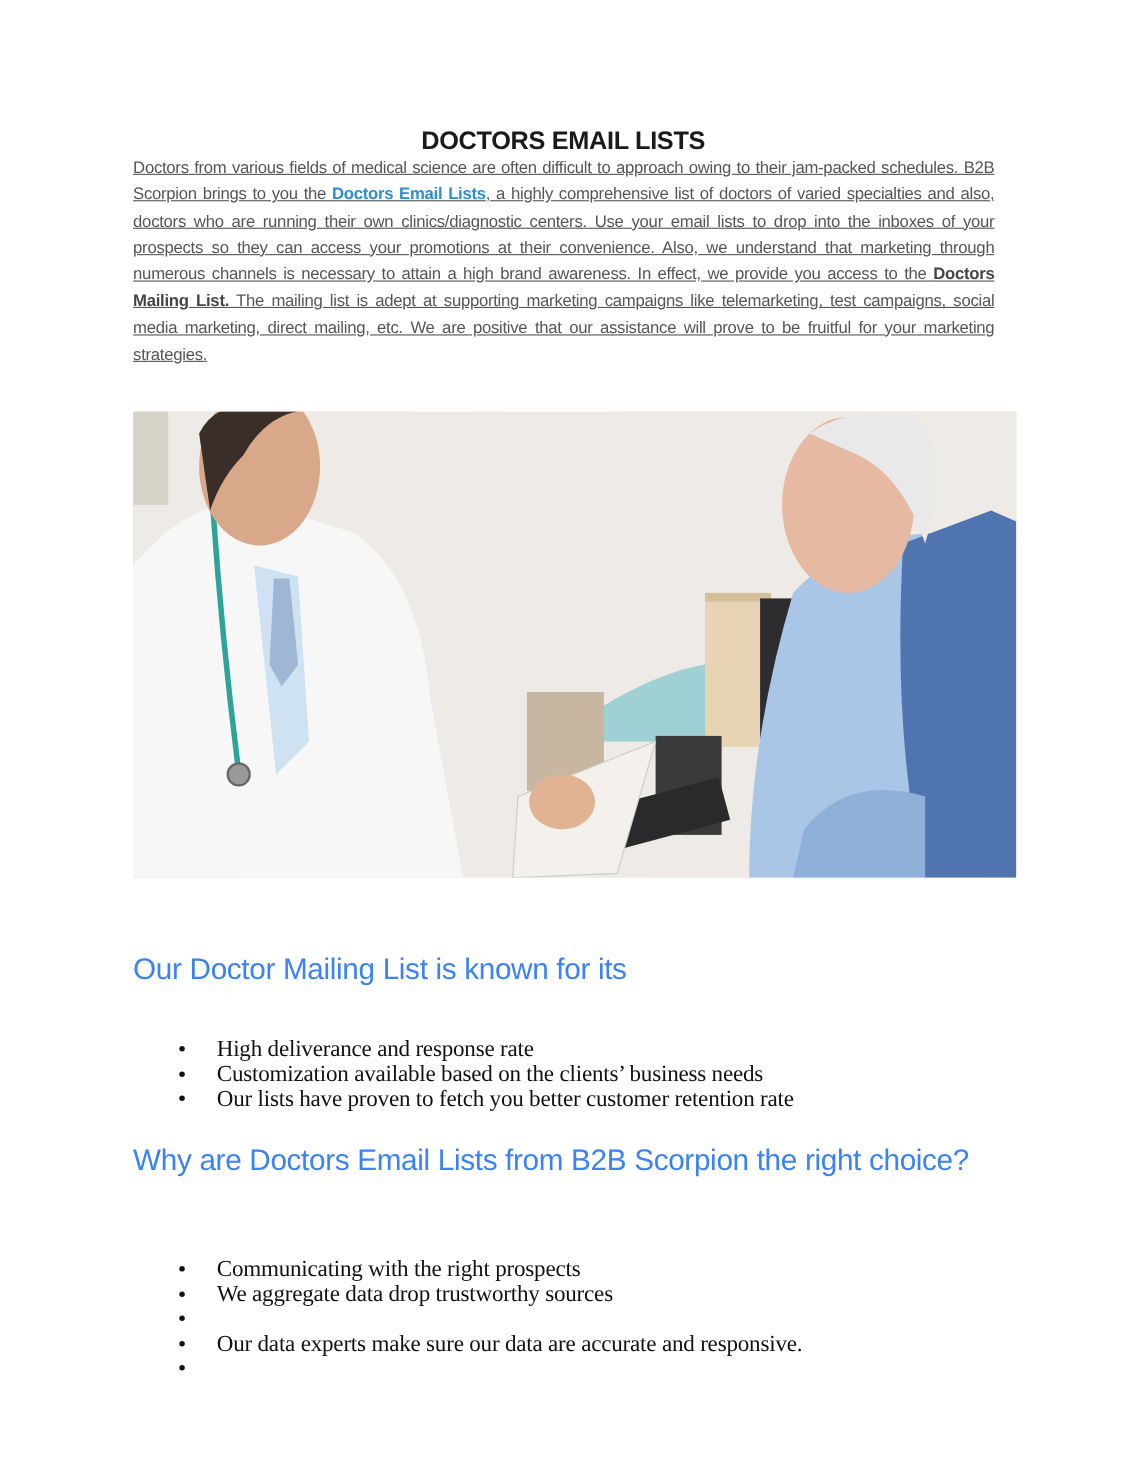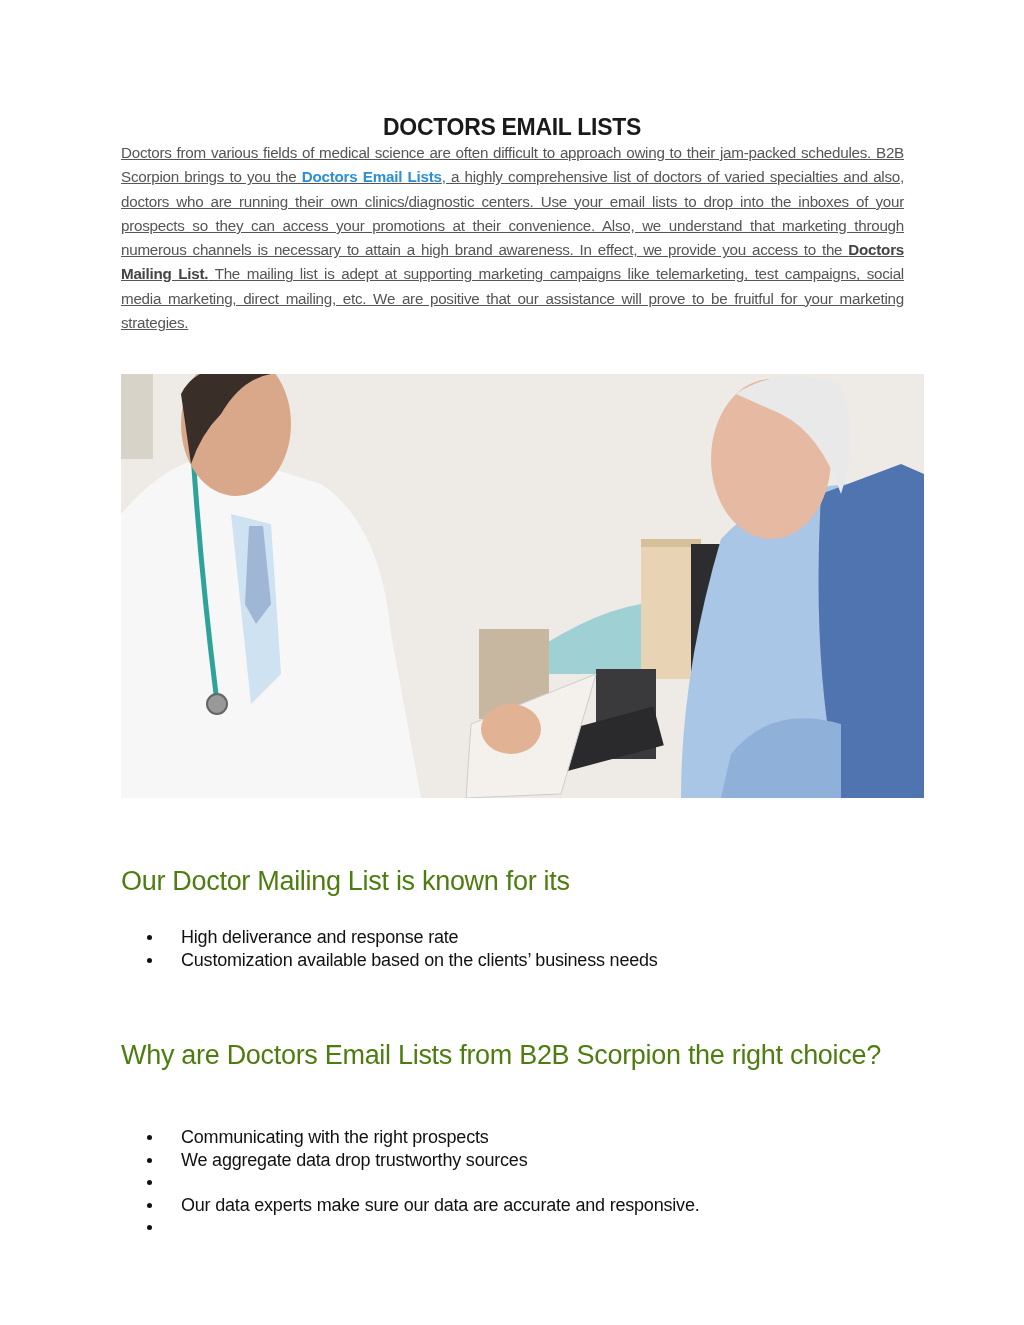--- a/index.html
+++ b/index.html
@@ -8,26 +8,26 @@
   .title { position: absolute; left: 0; width: 1024px; top: 99px; text-align: center;
            font-size: 23px; font-weight: bold; color: #1a1a1a; letter-spacing: -0.3px; }
   .intro { position: absolute; left: 121px; width: 783px; top: 141px;
            font-size: 15.2px; line-height: 24.3px; color: #555; text-align: justify;
            letter-spacing: -0.25px; text-decoration: underline; }
   .intro .link { color: #2a8fd6; font-weight: bold; text-decoration: none; cursor: pointer; }
   .intro .strong { color: #444; font-weight: bold; }
   .photo { position: absolute; left: 121px; top: 374px; width: 803px; height: 424px; overflow: hidden;
            background: linear-gradient(90deg, #e9e6e0 0%, #f3f1ee 40%, #f0eeea 60%, #e4e2df 100%); }
   .photo svg { display: block; }
-  .h2 { position: absolute; left: 121px; font-size: 27px; color: #4d7c0f; font-weight: normal;
+  .h2 { position: absolute; left: 121px; font-size: 27px; color: #3b82f6; font-weight: normal;
         letter-spacing: -0.3px; margin: 0; }
   .h2a { top: 866px; }
   .h2b { top: 1040px; text-align: right; }
-  ul.bullets { position: absolute; left: 121px; margin: 0; padding: 0; list-style: none;
-               font-size: 18px; color: #111; }
+  ul.bullets { position: absolute; left: 121px; margin: 16px; padding: 0; list-style: none;
+               font-size: 21px; color: #111; font-family: Liberation Serif, serif; }
   ul.bullets li { position: relative; padding-left: 60px; height: 22.5px; line-height: 22.5px; letter-spacing: -0.2px; }
   ul.bullets li .dot { position: absolute; left: 26px; top: 9px; width: 5px; height: 5px;
                        background: #111; border-radius: 50%; }
   ul.list1 { top: 926px; }
   ul.list2 { top: 1126px; }
 </style>
 </head>
 <body>
 
 <h1 class="title">DOCTORS EMAIL LISTS</h1>
@@ -72,20 +72,21 @@
     <ellipse cx="650" cy="85" rx="60" ry="80" fill="#e6b9a3"></ellipse>
     <path d="M615 20 Q660 -10 720 10 Q740 60 720 120 Q700 60 660 40 Z" fill="#e9e9e9"></path>
     <path d="M610 380 Q650 330 720 350 L720 424 L600 424 Z" fill="#8fb0d8"></path>
   </svg>
 </div>
 
 <h2 class="h2 h2a">Our Doctor Mailing List is known for its</h2>
 <ul class="bullets list1">
   <li><span class="dot"></span><span>High deliverance and response rate</span></li>
   <li><span class="dot"></span><span>Customization available based on the clients’ business needs</span></li>
+  <li><span class="dot"></span><span>Our lists have proven to fetch you better customer retention rate</span></li>
 </ul>
 
 <h2 class="h2 h2b">Why are Doctors Email Lists from B2B Scorpion the right choice?</h2>
 <ul class="bullets list2">
   <li><span class="dot"></span><span>Communicating with the right prospects</span></li>
   <li><span class="dot"></span><span>We aggregate data drop trustworthy sources</span></li>
   <li><span class="dot"></span></li>
   <li><span class="dot"></span><span>Our data experts make sure our data are accurate and responsive.</span></li>
   <li><span class="dot"></span></li>
 </ul>

